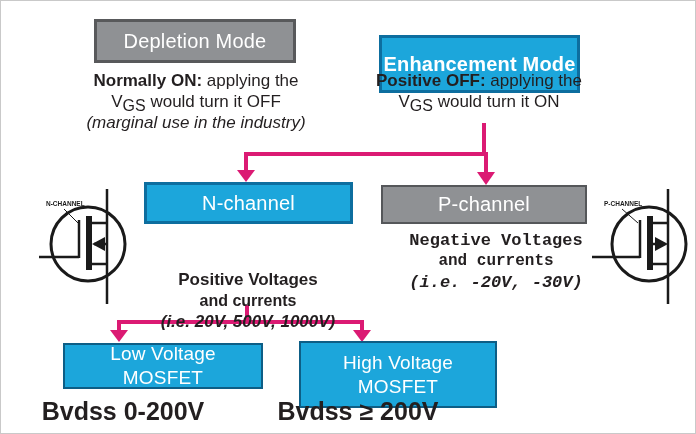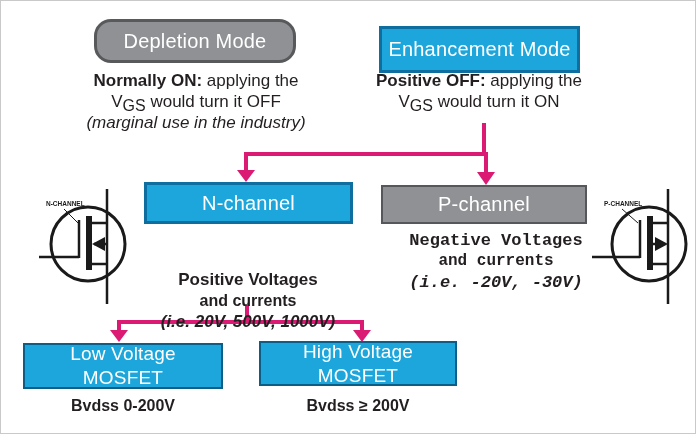--- a/index.html
+++ b/index.html
@@ -7,30 +7,30 @@
     position:relative; width:696px; height:434px; background:#ffffff;
     border:1px solid #c9c9c9; box-sizing:border-box; overflow:hidden;
     font-family:"Liberation Sans", sans-serif; color:#231f20;
   }
   .box {
     position:absolute; display:flex; align-items:center; justify-content:center;
     flex-direction:column; color:#ffffff; font-size:20px; letter-spacing:0.2px;
     box-sizing:border-box; text-align:center;
   }
   .box.cyan  { background:#1CA6DB; border:3px solid #0D6E9F; }
-  .box.cyan2 { background:#1CA6DB; border:2px solid #0D5E86; }
+  .box.cyan2 { background:#1CA6DB; border:2px solid #0D5E86;margin-left:40px; }
   .box.gray  { background:#8F9194; border:3px solid #58595B; }
   .box.gray2 { background:#8F9194; border:2px solid #55575A; }
   .box .l2 { line-height:24px; }
   .desc { position:absolute; text-align:center; font-size:17px; line-height:21px; }
   .b   { font-weight:700; }
   .it  { font-style:italic; font-weight:400; }
   .bit { font-style:italic; font-weight:700; }
   sub.gs { font-size:16px; line-height:0; }
-  .caption { position:absolute; text-align:center; font-weight:700; font-size:16px; }
+  .caption { position:absolute; text-align:center; font-weight:700; font-size:25px; }
   svg.overlay { position:absolute; left:0; top:0; pointer-events:none; }
   svg .mg { stroke:#DB1A73; stroke-width:4; fill:none; }
   svg .mgf { fill:#DB1A73; stroke:none; }
   svg .bk { stroke:#1a1a1a; fill:none; }
   svg text.tiny { font-family:"Liberation Sans",sans-serif; font-size:6.5px; font-weight:700; fill:#1a1a1a; }
 </style>
 </head>
 <body>
 
 <div class="canvas">
@@ -49,25 +49,25 @@
     <g>
       <path class="mg" d="M246,304 L246,321"></path>
       <path class="mg" d="M118,321 L361,321"></path>
       <path class="mg" d="M118,319 L118,330"></path>
       <polygon class="mgf" points="118,341 109,329 127,329"></polygon>
       <path class="mg" d="M361,319 L361,330"></path>
       <polygon class="mgf" points="361,341 352,329 370,329"></polygon>
     </g>
   </svg>
 
-  <div class="box gray" style="left:93px; top:18px; width:202px; height:44px;border-radius:17px;">
+  <div class="box gray" style="left:93px; top:18px; width:202px; height:44px;">
     <span>Depletion Mode</span>
   </div>
 
-  <div class="box cyan" style="left:378px; top:25px; width:201px; height:47px;">
+  <div class="box cyan" style="left:378px; top:34px; width:201px; height:58px;font-weight:bold;">
     <span>Enhancement Mode</span>
   </div>
 
   <div class="desc" style="left:68px; top:69px; width:254px;">
     <div><span class="b">Normally ON:</span><span> applying the</span></div>
     <div><span>V</span><sub class="gs">GS</sub><span> would turn it OFF</span></div>
     <div class="it">(marginal use in the industry)</div>
   </div>
 
   <div class="desc" style="left:351px; top:69px; width:254px;">
@@ -121,21 +121,21 @@
     <line class="bk" x1="61" y1="60" x2="66" y2="60" stroke-width="2.5"></line>
     <polygon points="76,60 63,53 63,67" fill="#1a1a1a"></polygon>
     <line class="bk" x1="61" y1="80" x2="76" y2="80" stroke-width="2.5"></line>
   </svg>
 
   <div class="box cyan2" style="left:22px; top:342px; width:200px; height:46px; font-size:19px;">
     <div class="l2">Low Voltage</div>
     <div class="l2">MOSFET</div>
   </div>
 
-  <div class="box cyan2" style="left:258px; top:340px; width:198px; height:45px; font-size:19px;">
+  <div class="box cyan2" style="left:258px; top:340px; width:198px; height:67px; font-size:19px;">
     <div class="l2">High Voltage</div>
     <div class="l2">MOSFET</div>
   </div>
 
   <div class="caption" style="left:22px; top:396px; width:200px;">Bvdss 0-200V</div>
   <div class="caption" style="left:258px; top:396px; width:198px;">Bvdss ≥ 200V</div>
 
 </div>
 
 </body></html>

